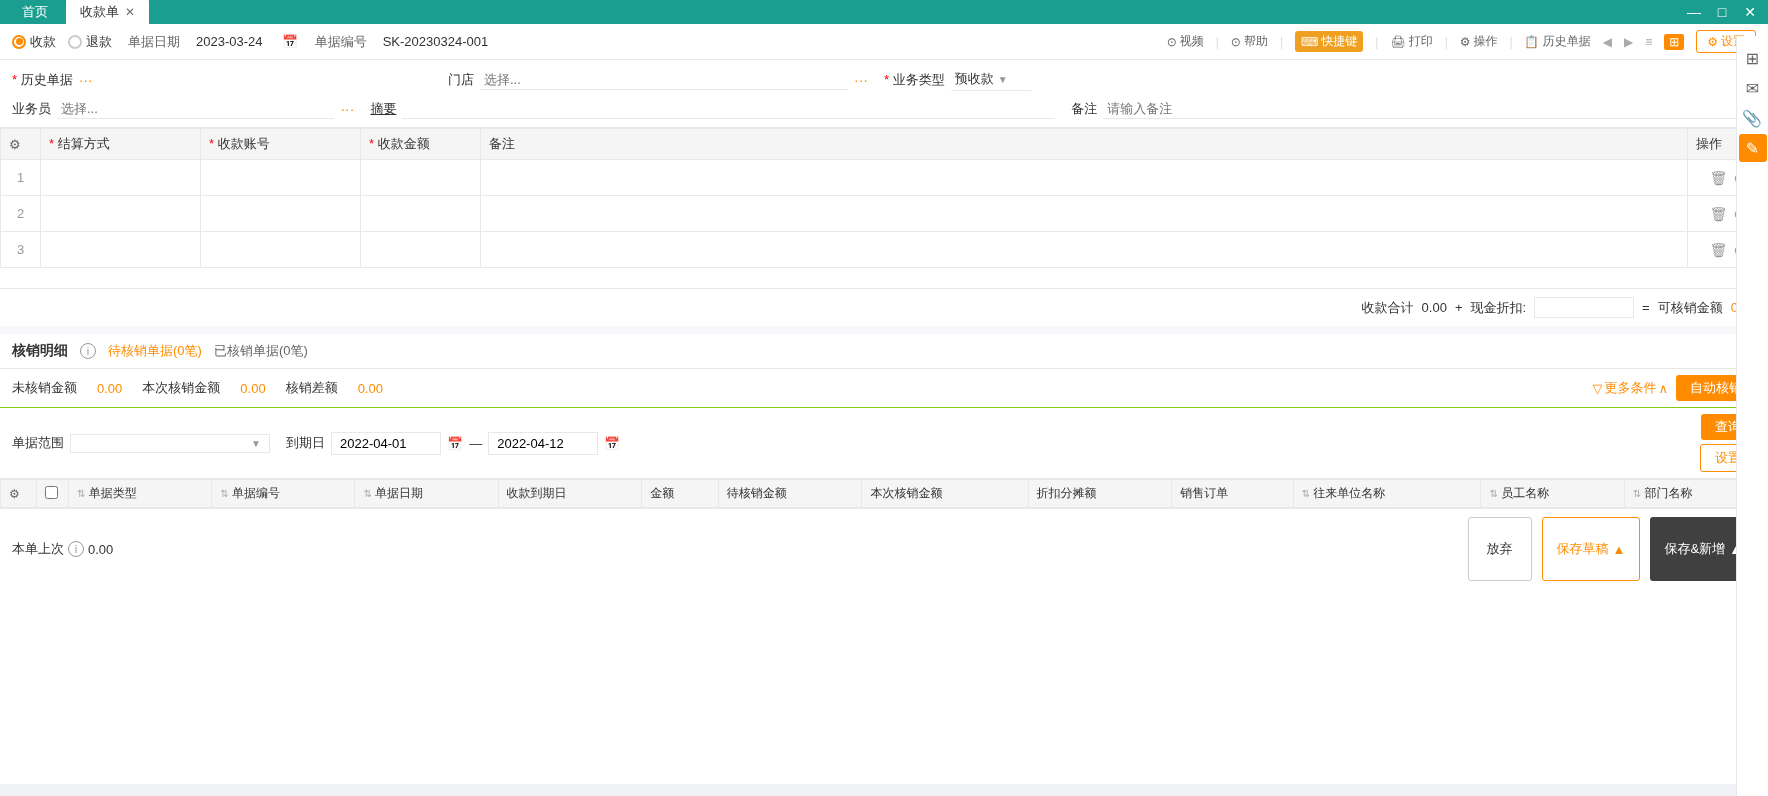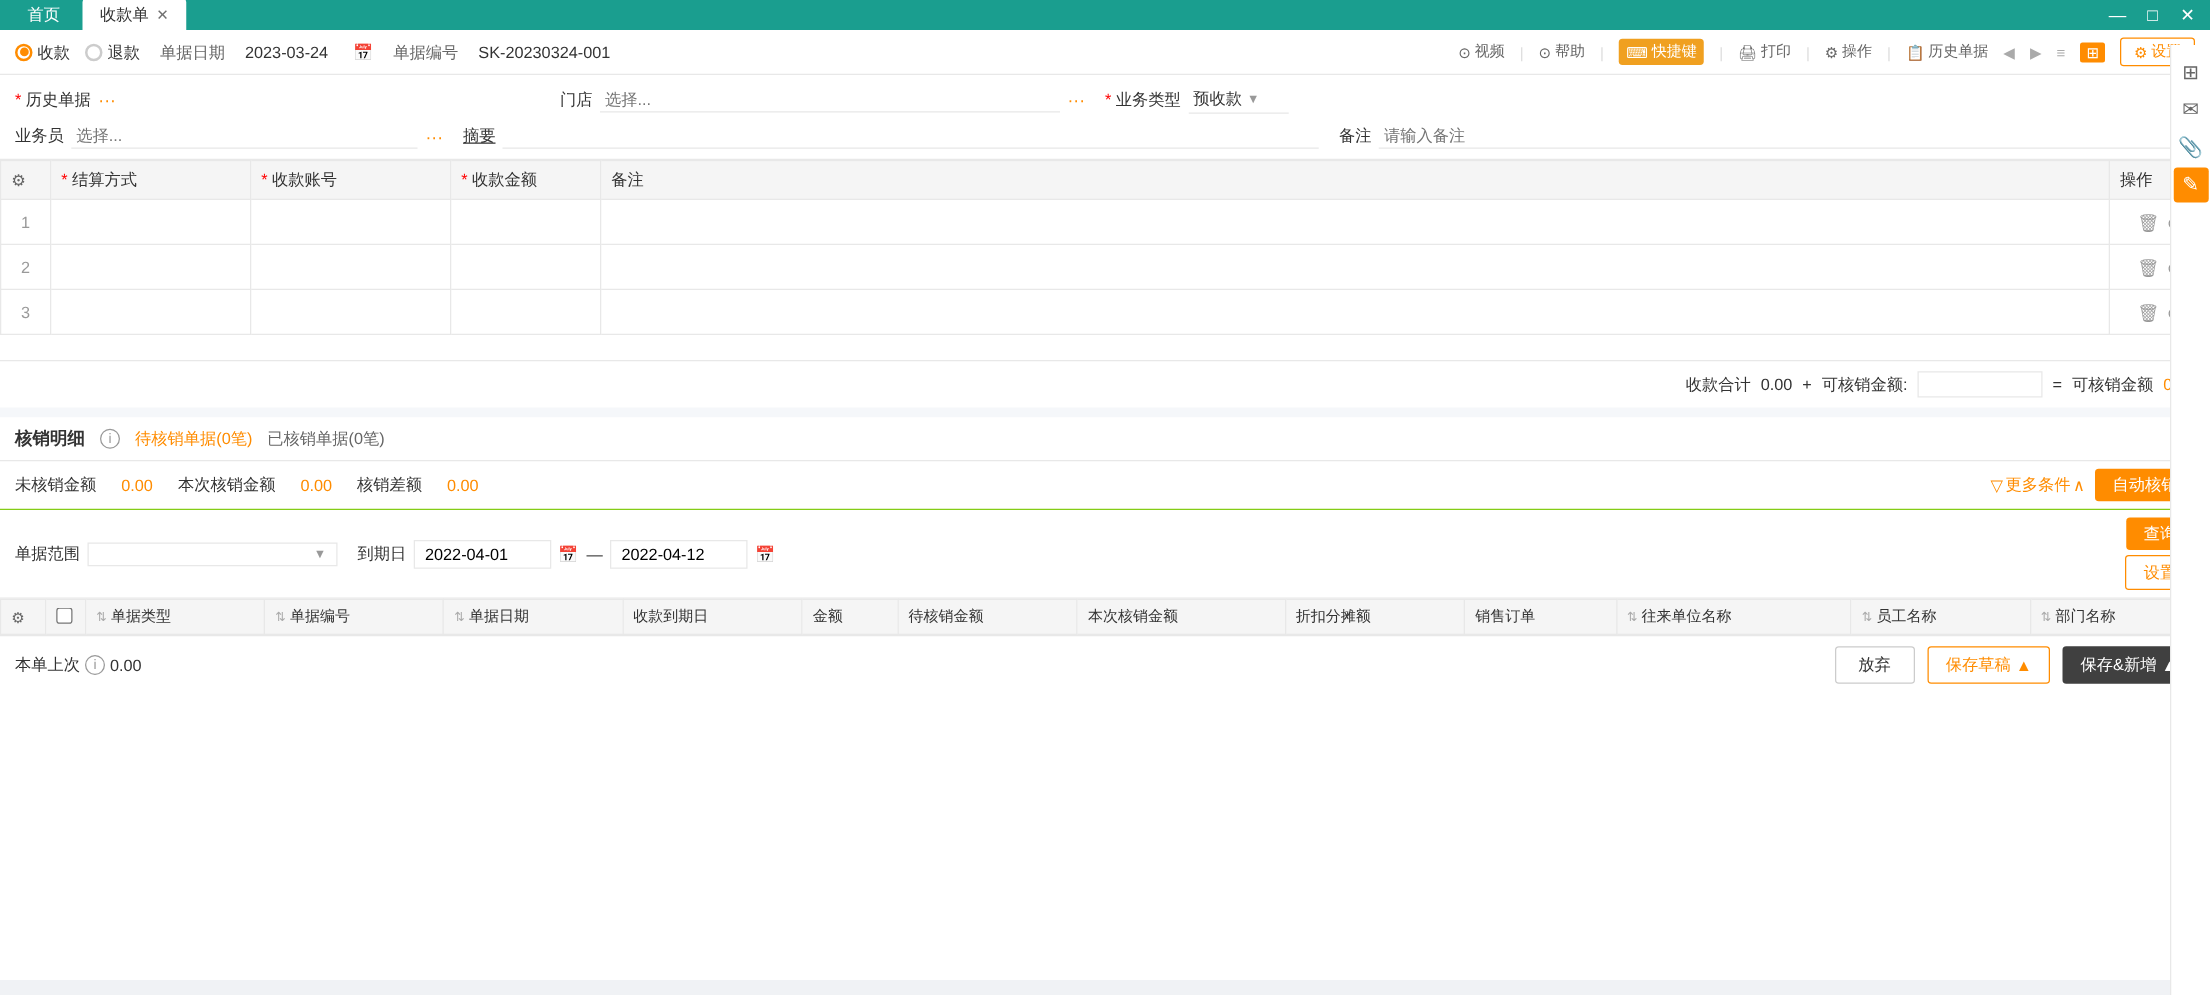--- a/index.html
+++ b/index.html
@@ -382,21 +382,21 @@
       padding: 5px 18px;
       border-radius: 3px;
       cursor: pointer;
       font-size: 13px;
       color: #333;
     }
     .btn-save-draft {
       background: #fff;
       border: 1px solid #ff8c00;
       color: #ff8c00;
-      padding: 5px 14px;
+      padding: 22px 14px;
       border-radius: 3px;
       cursor: pointer;
       font-size: 13px;
       display: flex; align-items: center; gap: 4px;
     }
     .btn-save-new {
       background: #404040;
       color: #fff;
       border: none;
       padding: 5px 14px;
@@ -585,21 +585,21 @@
           </td>
         </tr>
       </tbody>
     </table>
   </div>
 
   <div class="summary-row">
     <span>收款合计</span>
     <span>0.00</span>
     <span>+</span>
-    <span>可核销金额:</span>
+    <span>现金折扣:</span>
     <input class="summary-input" type="text" style="">
     <span>=</span>
     <span>可核销金额</span>
     <span class="orange">0.00</span>
   </div>
 
   <div class="section-divider"></div>
 
   <div class="verify-section">
     <div class="verify-header">

